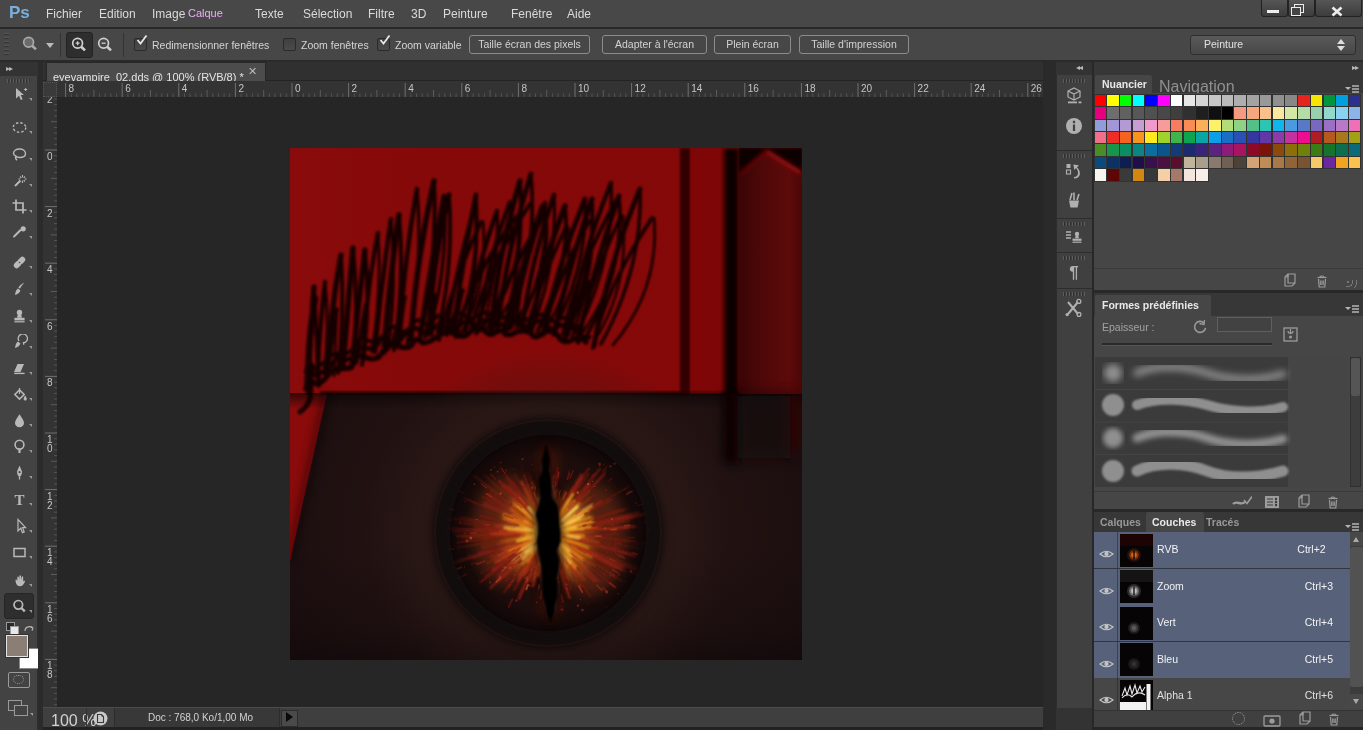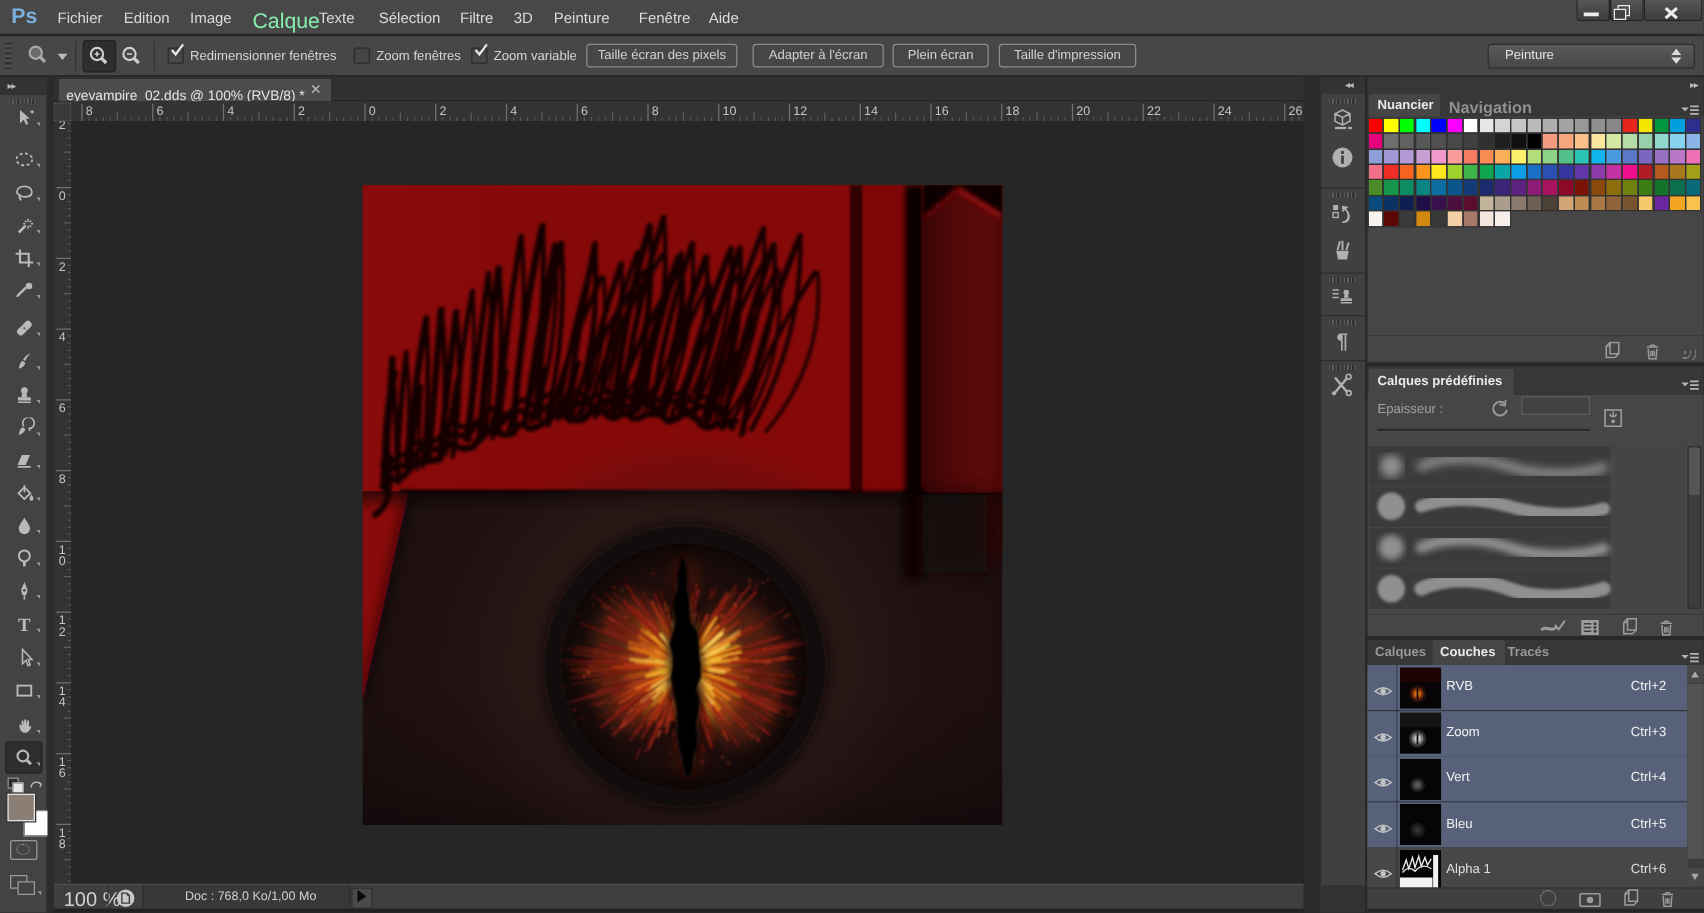--- a/index.html
+++ b/index.html
@@ -4,21 +4,21 @@
 font-family:"Liberation Sans",sans-serif;-webkit-font-smoothing:antialiased;}
 .ab{position:absolute;}
 .txt{color:#d6d6d6;font-size:13px;}
 
 </style></head><body>
 <div class="ab" style="left:0;top:0;width:1363px;height:27px;background:#484848;border-bottom:2px solid #282828"></div>
 <div class="ab" style="left:9px;top:3px;font-size:17px;font-weight:bold;color:#7ab0dd;letter-spacing:0">Ps</div>
 <div class="ab txt" style="left:46px;top:7px;font-size:12px;color:#dadada">Fichier</div>
 <div class="ab txt" style="left:99px;top:7px;font-size:12px;color:#dadada">Edition</div>
 <div class="ab txt" style="left:152px;top:7px;font-size:12px;color:#dadada">Image</div>
-<div class="ab txt" style="left:202px;top:7px;font-size:17px;color:#86efac">Calque</div>
+<div class="ab txt" style="left:188px;top:7px;font-size:11px;color:#f0abfc">Calque</div>
 <div class="ab txt" style="left:255px;top:7px;font-size:12px;color:#dadada">Texte</div>
 <div class="ab txt" style="left:303px;top:7px;font-size:12px;color:#dadada">Sélection</div>
 <div class="ab txt" style="left:368px;top:7px;font-size:12px;color:#dadada">Filtre</div>
 <div class="ab txt" style="left:411px;top:7px;font-size:12px;color:#dadada">3D</div>
 <div class="ab txt" style="left:443px;top:7px;font-size:12px;color:#dadada">Peinture</div>
 <div class="ab txt" style="left:511px;top:7px;font-size:12px;color:#dadada">Fenêtre</div>
 <div class="ab txt" style="left:567px;top:7px;font-size:12px;color:#dadada">Aide</div>
 <div class="ab" style="left:1261px;top:0;width:27px;height:17px;background:linear-gradient(#565656,#3c3c3c);border:1px solid #222;border-top:none;border-radius:0 0 3px 3px;box-sizing:border-box"></div>
 <div class="ab" style="left:1288px;top:0;width:27px;height:17px;background:linear-gradient(#565656,#3c3c3c);border:1px solid #222;border-top:none;border-radius:0 0 3px 3px;box-sizing:border-box"></div>
 <div class="ab" style="left:1315px;top:0;width:47px;height:17px;background:linear-gradient(#565656,#3c3c3c);border:1px solid #222;border-top:none;border-radius:0 0 3px 3px;box-sizing:border-box"></div>
@@ -1335,21 +1335,21 @@
       <circle cx="14.8" cy="3.4" r="2" fill="none" stroke="#b0b0b0" stroke-width="1.3"></circle>
       <path d="M4,4 L14,16" stroke="#b0b0b0" stroke-width="2"></path>
       <circle cx="15" cy="16.4" r="1.9" fill="none" stroke="#b0b0b0" stroke-width="1.3"></circle>
       <circle cx="3.2" cy="16.6" r="1.7" fill="#b0b0b0"></circle>
     </svg></div>
 <div class="ab" style="left:1056px;top:708px;width:36px;height:22px;background:#333"></div>
 <div class="ab" style="left:1094px;top:62px;width:269px;height:31px;background:#373737"></div>
 <div class="ab" style="left:1352px;top:63px;font-size:8px;color:#b9b9b9;letter-spacing:-1px">▸▸</div>
 <div class="ab" style="left:1095px;top:75px;width:57px;height:18px;background:#464646;border-radius:2px 2px 0 0"></div>
 <div class="ab" style="left:1102px;top:78px;font-size:10.5px;font-weight:bold;color:#e8e8e8">Nuancier</div>
-<div class="ab" style="left:1159px;top:78px;font-size:13px;font-weight:bold;color:#909090">Navigation</div>
+<div class="ab" style="left:1159px;top:78px;font-size:16px;font-weight:normal;color:#909090">Navigation</div>
 <div class="ab" style="left:1344px;top:80px"><svg width="16" height="10" viewBox="0 0 16 10" style="">
       <path d="M1,3 l3,3 3,-3 Z" fill="#b5b5b5"></path>
       <path d="M8,2 h7 M8,5 h7 M8,8 h7" stroke="#b5b5b5" stroke-width="1.4"></path>
     </svg></div>
 <div class="ab" style="left:1094px;top:93px;width:269px;height:197px;background:#464646"></div>
 <div class="ab" style="left:1094.5px;top:94.8px;width:11.5px;height:11.5px;background:#ff0000;outline:1px solid #323232"></div>
 <div class="ab" style="left:1107.2px;top:94.8px;width:11.5px;height:11.5px;background:#ffff00;outline:1px solid #323232"></div>
 <div class="ab" style="left:1119.9px;top:94.8px;width:11.5px;height:11.5px;background:#00ff00;outline:1px solid #323232"></div>
 <div class="ab" style="left:1132.7px;top:94.8px;width:11.5px;height:11.5px;background:#00ffff;outline:1px solid #323232"></div>
 <div class="ab" style="left:1145.4px;top:94.8px;width:11.5px;height:11.5px;background:#0000ff;outline:1px solid #323232"></div>
@@ -1491,21 +1491,21 @@
 <div class="ab" style="left:1315px;top:274px"><svg width="14" height="14" viewBox="0 0 14 14" style="">
       <path d="M2.5,3.5 h9" stroke="#9c9c9c" stroke-width="1.2"></path>
       <path d="M5,3.2 c0,-1.6 4,-1.6 4,0" fill="none" stroke="#9c9c9c" stroke-width="1.1"></path>
       <path d="M3.5,5 l.7,8 h5.6 l.7,-8" fill="none" stroke="#9c9c9c" stroke-width="1.2"></path>
       <path d="M5.7,6.5 v4.5 M7,6.5 v4.5 M8.3,6.5 v4.5" stroke="#9c9c9c" stroke-width="1"></path>
     </svg></div>
 <div class="ab" style="left:1346px;top:280px;width:12px;height:8px;background:repeating-radial-gradient(circle at 2px 2px,#777 0 1px,transparent 1px 4px)"></div>
 <div class="ab" style="left:1094px;top:290px;width:269px;height:3px;background:#282828"></div>
 <div class="ab" style="left:1094px;top:293px;width:269px;height:23px;background:#373737"></div>
 <div class="ab" style="left:1095px;top:295px;width:116px;height:21px;background:#464646;border-radius:2px 2px 0 0"></div>
-<div class="ab" style="left:1102px;top:299px;font-size:10.5px;font-weight:bold;color:#e8e8e8">Calques prédéfinies</div>
+<div class="ab" style="left:1102px;top:299px;font-size:10.5px;font-weight:bold;color:#e8e8e8">Formes prédéfinies</div>
 <div class="ab" style="left:1344px;top:300px"><svg width="16" height="10" viewBox="0 0 16 10" style="">
       <path d="M1,3 l3,3 3,-3 Z" fill="#b5b5b5"></path>
       <path d="M8,2 h7 M8,5 h7 M8,8 h7" stroke="#b5b5b5" stroke-width="1.4"></path>
     </svg></div>
 <div class="ab" style="left:1094px;top:316px;width:269px;height:193px;background:#464646"></div>
 <div class="ab" style="left:1102px;top:321px;font-size:10.5px;color:#a2a2a2">Epaisseur :</div>
 <div class="ab" style="left:1192px;top:319px"><svg width="16" height="16" viewBox="0 0 16 16" style="">
       <path d="M12,4 A5.5,5.5 0 1 0 13.5,9" fill="none" stroke="#999" stroke-width="1.6"></path>
       <path d="M12.5,1 L12,5.5 L7.5,4.5" fill="none" stroke="#999" stroke-width="1.4"></path>
     </svg></div>
@@ -1586,21 +1586,21 @@
 <div class="ab" style="left:1120px;top:534px"><svg width="33" height="33" viewBox="0 0 33 33" style="">
       <rect width="33" height="33" fill="#060404"></rect>
       <rect width="33" height="12" fill="#1c0404"></rect>
       <circle cx="14" cy="21" r="7" fill="#24100a"></circle>
       <circle cx="14" cy="21" r="4.8" fill="#803008"></circle>
       <circle cx="14" cy="21" r="2.8" fill="#d06a12"></circle>
       <circle cx="14" cy="21" r="1.2" fill="#f0a030"></circle>
       <rect x="13.3" y="16.5" width="1.4" height="9" fill="#0a0404"></rect>
     </svg></div>
 <div class="ab" style="left:1157px;top:543px;font-size:10.5px;color:#f2f2f2">RVB</div>
-<div class="ab" style="left:1290px;top:543px;width:43px;text-align:right;font-size:10.5px;color:#f2f2f2">Ctrl+2</div>
+<div class="ab" style="left:1290px;top:543px;width:43px;text-align:center;font-size:10.5px;color:#f2f2f2">Ctrl+2</div>
 <div class="ab" style="left:1094px;top:569px;width:256px;height:36px;background:#57627a;border-bottom:1px solid #31363f"></div>
 <div class="ab" style="left:1099px;top:582px"><svg width="15" height="10" viewBox="0 0 15 10" style="">
       <path d="M1,5 Q7.5,-0.5 14,5 Q7.5,10.5 1,5 Z" fill="none" stroke="#c4c4c4" stroke-width="1.2"></path>
       <circle cx="7.5" cy="4.9" r="2.1" fill="#c4c4c4"></circle>
     </svg></div>
 <div class="ab" style="left:1117px;top:569px;width:1px;height:36px;background:rgba(30,34,40,.5)"></div>
 <div class="ab" style="left:1120px;top:570px"><svg width="33" height="33" viewBox="0 0 33 33" style="">
       <rect width="33" height="33" fill="#060404"></rect>
       <rect width="33" height="12" fill="#141414"></rect>
       <circle cx="14" cy="21" r="7" fill="#2c2c2c"></circle>

